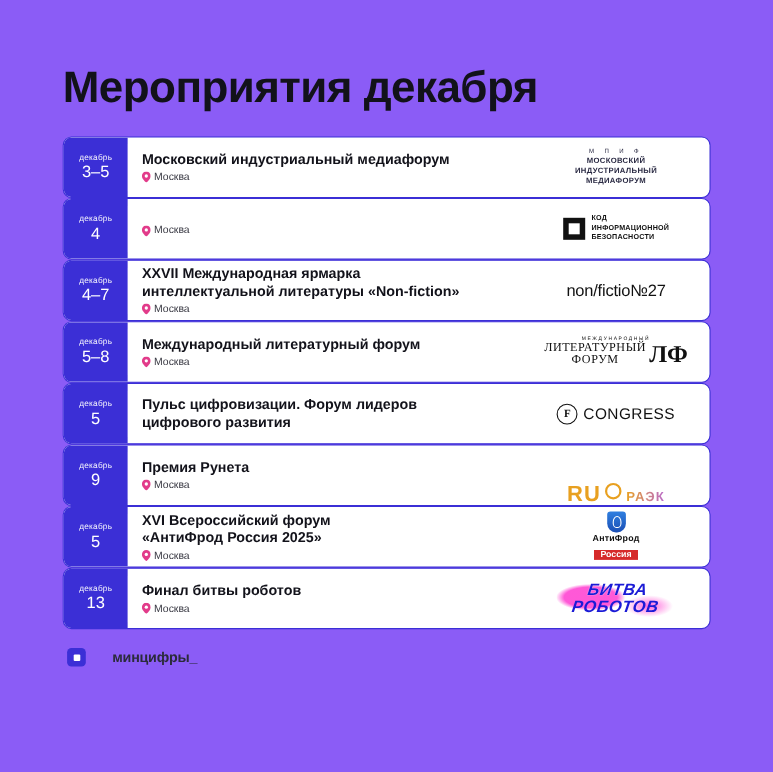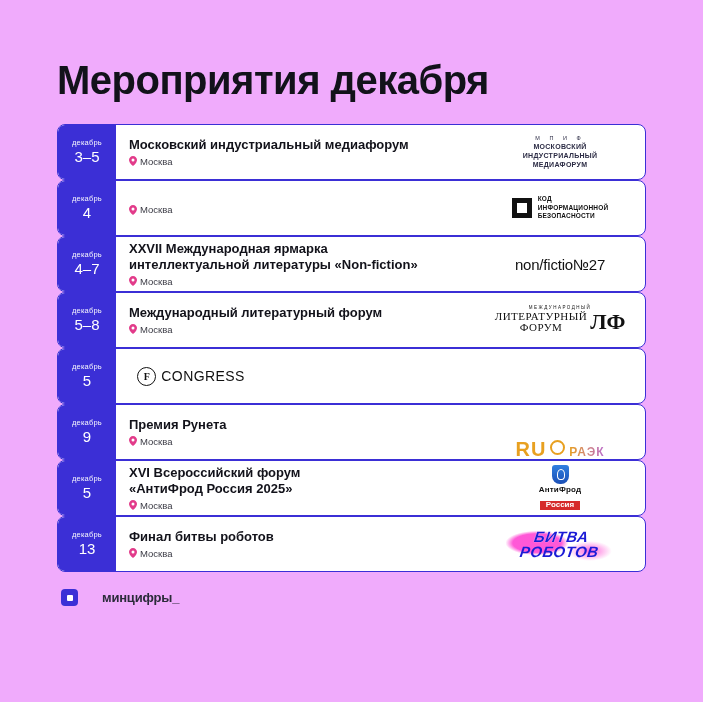--- a/index.html
+++ b/index.html
@@ -10,21 +10,21 @@
     width: 703px;
     height: 702px;
     background: #f2f2f4;
     font-family: "Liberation Sans", sans-serif;
     overflow: hidden;
   }
   .poster {
     position: relative;
     width: 703px;
     height: 702px;
-    background: #f0abfc;
+    background: #8b5cf6;
     box-sizing: border-box;
     padding: 0 57px;
   }
   .page-title {
     font-size: 40px;
     font-weight: bold;
     color: #12121a;
     letter-spacing: -0.5px;
     padding-top: 58px;
     padding-bottom: 22px;
@@ -469,20 +469,25 @@
           </div>
         </div>
       </div>
     </div>
 
     <div class="event-row row-tall">
       <div class="date-box">
         <span class="date-month">декабрь</span>
         <span class="date-day">5</span>
       </div>
+      <div class="event-main">
+        <div class="event-name">Пульс цифровизации. Форум лидеров
+цифрового развития</div>
+
+      </div>
       <div class="logo-cell">
         <div class="logo-fcongress">
           <span class="fc-circle">F</span>
           <span class="fc-text">CONGRESS</span>
         </div>
       </div>
     </div>
 
     <div class="event-row">
       <div class="date-box">

